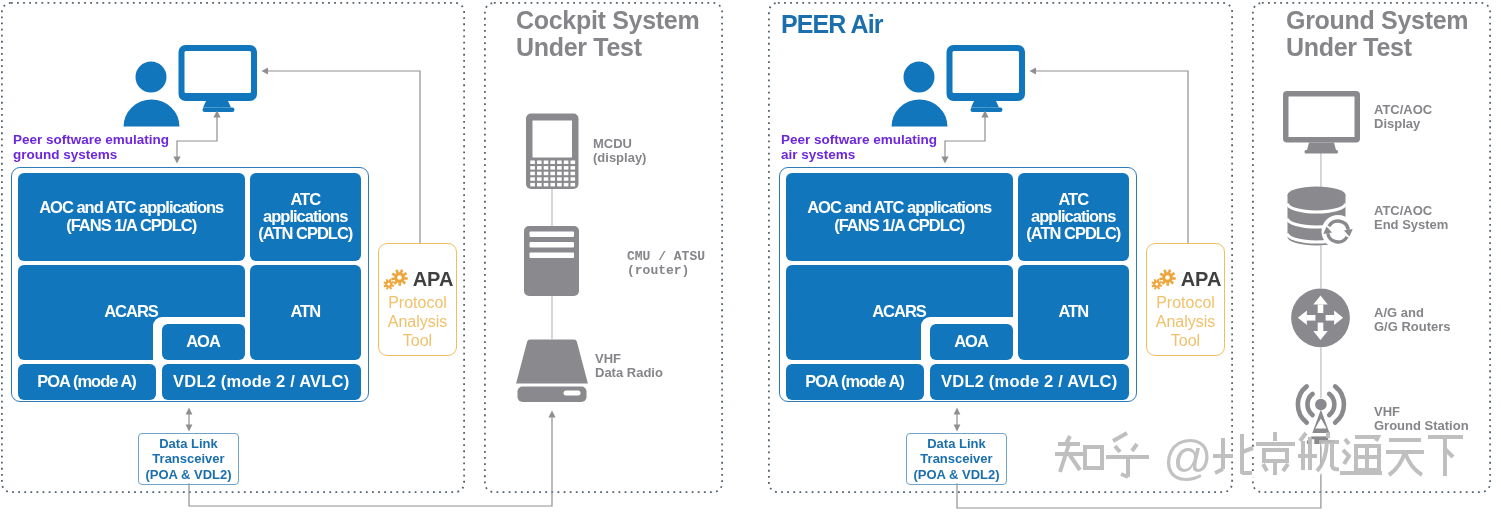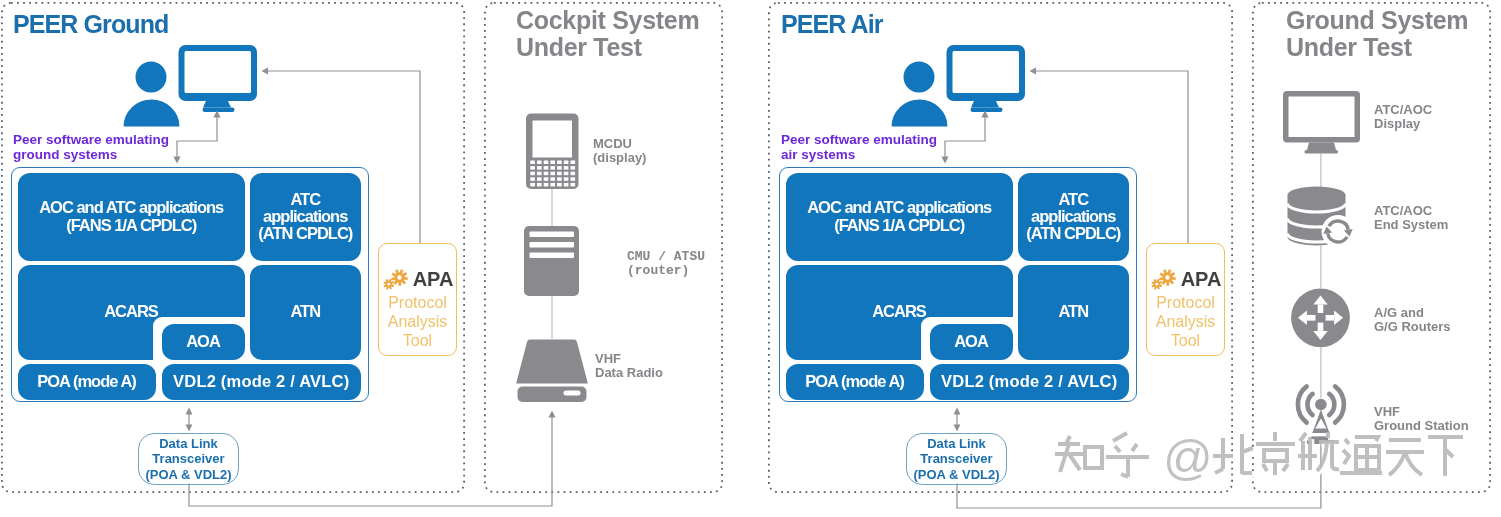--- a/index.html
+++ b/index.html
@@ -2,38 +2,37 @@
 <html><head>
 <meta charset="utf-8">
 <style>
   html,body{margin:0;padding:0;background:#ffffff;}
   #stage{position:relative;width:1501px;height:517px;background:#ffffff;
          font-family:"Liberation Sans",sans-serif;overflow:hidden;}
   .ptitle-b{position:absolute;font-weight:bold;font-size:25px;color:#1b6fad;letter-spacing:-0.9px;}
   .ptitle-g{position:absolute;font-weight:bold;font-size:25px;color:#85858a;line-height:27px;letter-spacing:-0.3px;}
   .emul{position:absolute;font-weight:bold;font-size:13.5px;color:#6d28d9;line-height:15px;}
   .bigbox{position:absolute;border:1.5px solid #2d7cb9;border-radius:9px;background:#fff;}
-  .bb{position:absolute;background:#1176bc;border-radius:12px;color:#fff;font-weight:bold;
+  .bb{position:absolute;background:#1176bc;border-radius:6px;color:#fff;font-weight:bold;
       font-size:16.5px;letter-spacing:-1px;line-height:17.4px;display:flex;align-items:center;justify-content:center;
       text-align:center;}
   .notch{position:absolute;background:#fff;border-top-left-radius:9px;}
   .apa{position:absolute;border:1.5px solid #efbf5e;border-radius:9px;background:#fff;text-align:center;}
   .apahead{margin-top:20px;font-weight:bold;font-size:20px;color:#404040;}
   .apabody{margin-top:2px;font-weight:normal;font-size:16px;line-height:19px;color:#f0c16a;}
-  .dlt{position:absolute;border:1px solid #6fa3c9;border-radius:16px;background:#fff;
+  .dlt{position:absolute;border:1px solid #6fa3c9;border-radius:4px;background:#fff;
        font-weight:bold;font-size:13px;line-height:15.5px;color:#1b6fad;text-align:center;
        display:flex;align-items:center;justify-content:center;}
   .glabel{position:absolute;font-weight:bold;font-size:13px;color:#85858a;line-height:14px;}
   svg{position:absolute;left:0;top:0;}
 </style>
 </head>
 <body>
 <div id="stage">
 
-  <div class="ptitle-b" style="left:13px;top:10px;">PEER Ground</div>
   <div class="ptitle-b" style="left:781px;top:10px;">PEER Air</div>
   <div class="ptitle-g" style="left:516px;top:6.5px;">Cockpit System<br>Under Test</div>
   <div class="ptitle-g" style="left:1286px;top:6.5px;">Ground System<br>Under Test</div>
 
   <div class="emul" style="left:13px;top:132px;">Peer software emulating<br>ground systems</div>
   <div class="emul" style="left:781px;top:132px;">Peer software emulating<br>air systems</div>
 
   <div class="bigbox" style="left:10.5px;top:167px;width:356px;height:233px;"></div>
   <div class="bb" style="left:17.5px;top:173px;width:227.5px;height:87.5px;">AOC and ATC applications<br>(FANS 1/A CPDLC)</div>
   <div class="bb" style="left:249.5px;top:173px;width:111.5px;height:87.5px;">ATC<br>applications<br>(ATN CPDLC)</div>

